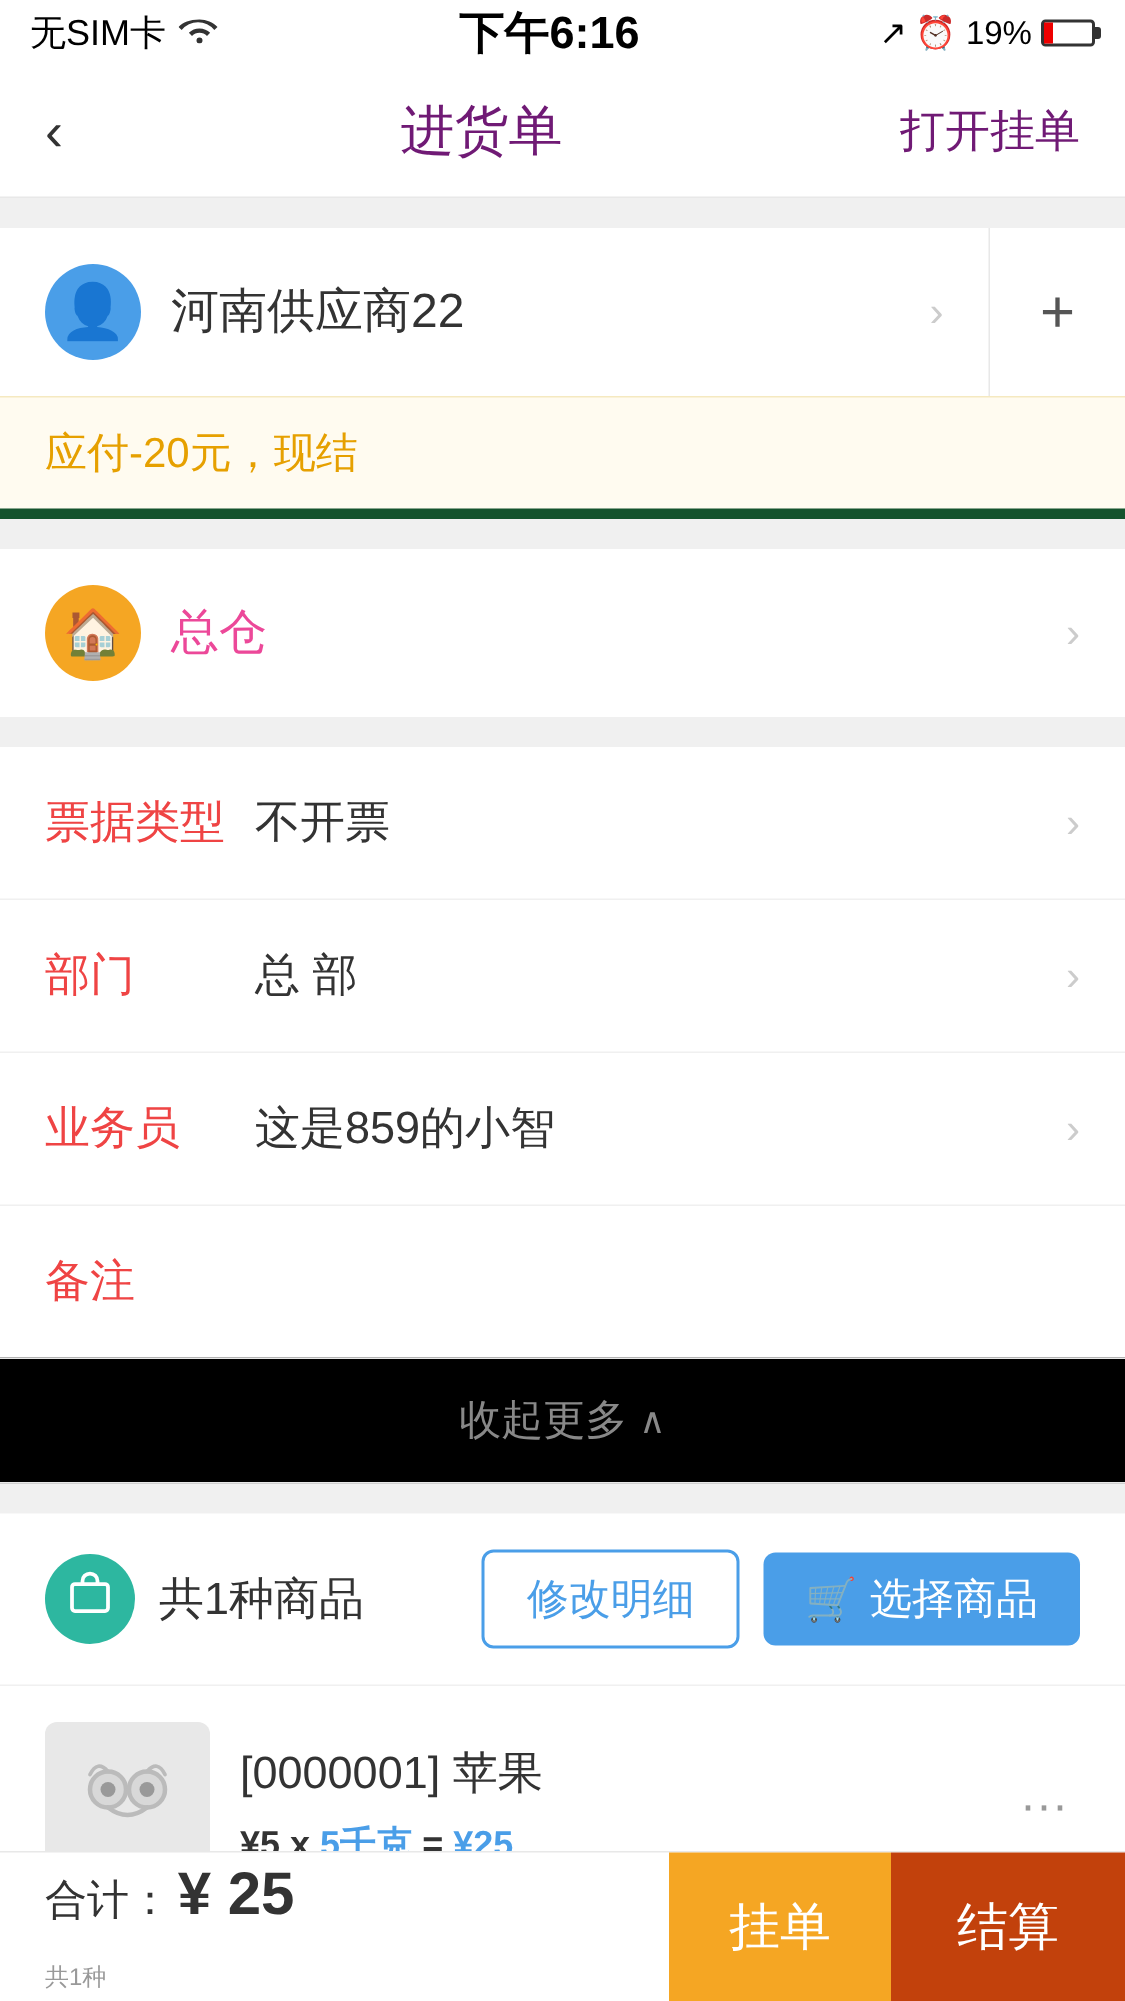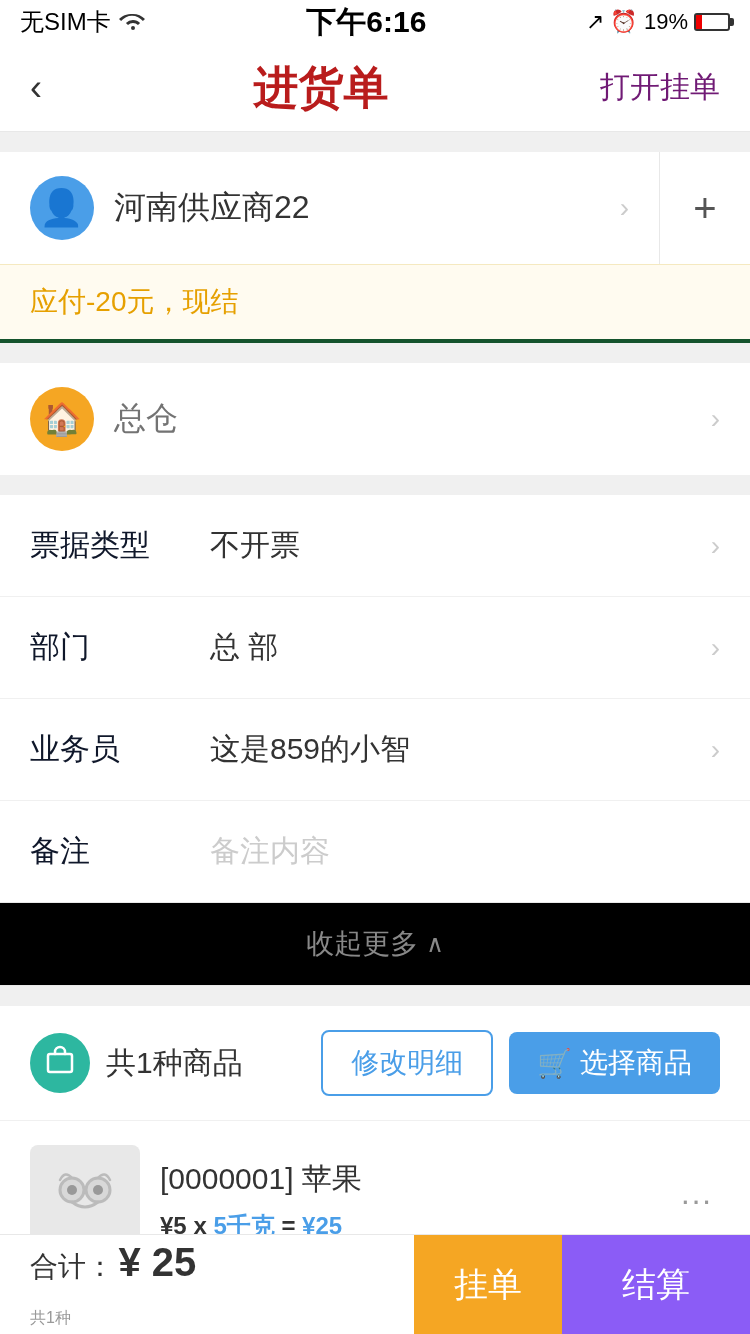--- a/index.html
+++ b/index.html
@@ -33,21 +33,21 @@
       width: 750px;
       height: 88px;
       background: #fff;
       display: flex;
       align-items: center;
       justify-content: space-between;
       padding: 0 30px;
       border-bottom: 1px solid #e8e8e8;
     }
     .nav-back { font-size: 36px; color: #333; cursor: pointer; }
-    .nav-title { font-size: 45px; font-weight: 700; color: #b91c1c; }
+    .nav-title { font-size: 36px; font-weight: 400; color: #701a75; }
     .nav-action { font-size: 30px; color: #701a75; cursor: pointer; }
 
     
     .section-gap { height: 20px; background: #f0f0f0; }
 
     
     .supplier-section {
       background: #fff;
       display: flex;
       align-items: stretch;
@@ -84,21 +84,21 @@
       color: #555;
     }
 
     
     .info-banner {
       background: #fffbf0;
       padding: 18px 30px;
       font-size: 28px;
       color: #e6a000;
       border-top: 1px solid #f5e9c0;
-      border-bottom: 4px solid #14532d;
+      border-bottom: 7px solid #14532d;
     }
 
     
     .warehouse-section {
       background: #fff;
       display: flex;
       align-items: center;
       padding: 24px 30px;
       cursor: pointer;
     }
@@ -107,34 +107,34 @@
       height: 64px;
       border-radius: 50%;
       background: #f5a623;
       display: flex;
       align-items: center;
       justify-content: center;
       margin-right: 20px;
       flex-shrink: 0;
     }
     .warehouse-icon { color: #fff; font-size: 32px; }
-    .warehouse-name { font-size: 32px; color: #737373; flex: 1; }
+    .warehouse-name { font-size: 32px; color: #ec4899; flex: 1; }
 
     
     .form-section { background: #fff; }
     .form-row {
       display: flex;
       align-items: center;
       padding: 30px 30px;
       cursor: pointer;
       border-bottom: 1px solid #f0f0f0;
     }
     .form-row:last-child { border-bottom: none; }
-    .form-label { font-size: 30px; color: #0f172a; width: 140px; flex-shrink: 0; }
-    .form-value { font-size: 30px; color: #333; flex: 1; margin-left: 40px; }
+    .form-label { font-size: 30px; color: #ef4444; width: 140px; flex-shrink: 0; }
+    .form-value { font-size: 30px; color: #333; flex: 1; }
     .form-placeholder { color: #ccc; }
 
     
     .collapse-row {
       background: #000000;
       display: flex;
       align-items: center;
       justify-content: center;
       padding: 22px 30px;
       cursor: pointer;
@@ -244,22 +244,22 @@
       width: 148px;
       background: #f5a623;
       display: flex;
       align-items: center;
       justify-content: center;
       font-size: 34px;
       color: #fff;
       cursor: pointer;
     }
     .btn-checkout {
-      width: 188px;
-      background: #8b5cf6;
+      width: 156px;
+      background: #c2410c;
       display: flex;
       align-items: center;
       justify-content: center;
       font-size: 34px;
       color: #fff;
       cursor: pointer;
     }
   </style>
 </head>
 <body>
@@ -329,21 +329,20 @@
     <span class="form-value">总 部</span>
     <span class="chevron">›</span>
   </div>
   <div class="form-row">
     <span class="form-label">业务员</span>
     <span class="form-value">这是859的小智</span>
     <span class="chevron">›</span>
   </div>
   <div class="form-row">
     <span class="form-label">备注</span>
-    <span class="form-value form-placeholder">备注内容</span>
   </div>
 </div>
 
 <div class="collapse-row">
   <span class="collapse-text">收起更多</span>
   <span class="collapse-arrow">∧</span>
 </div>
 
 <div class="section-gap"></div>
 

